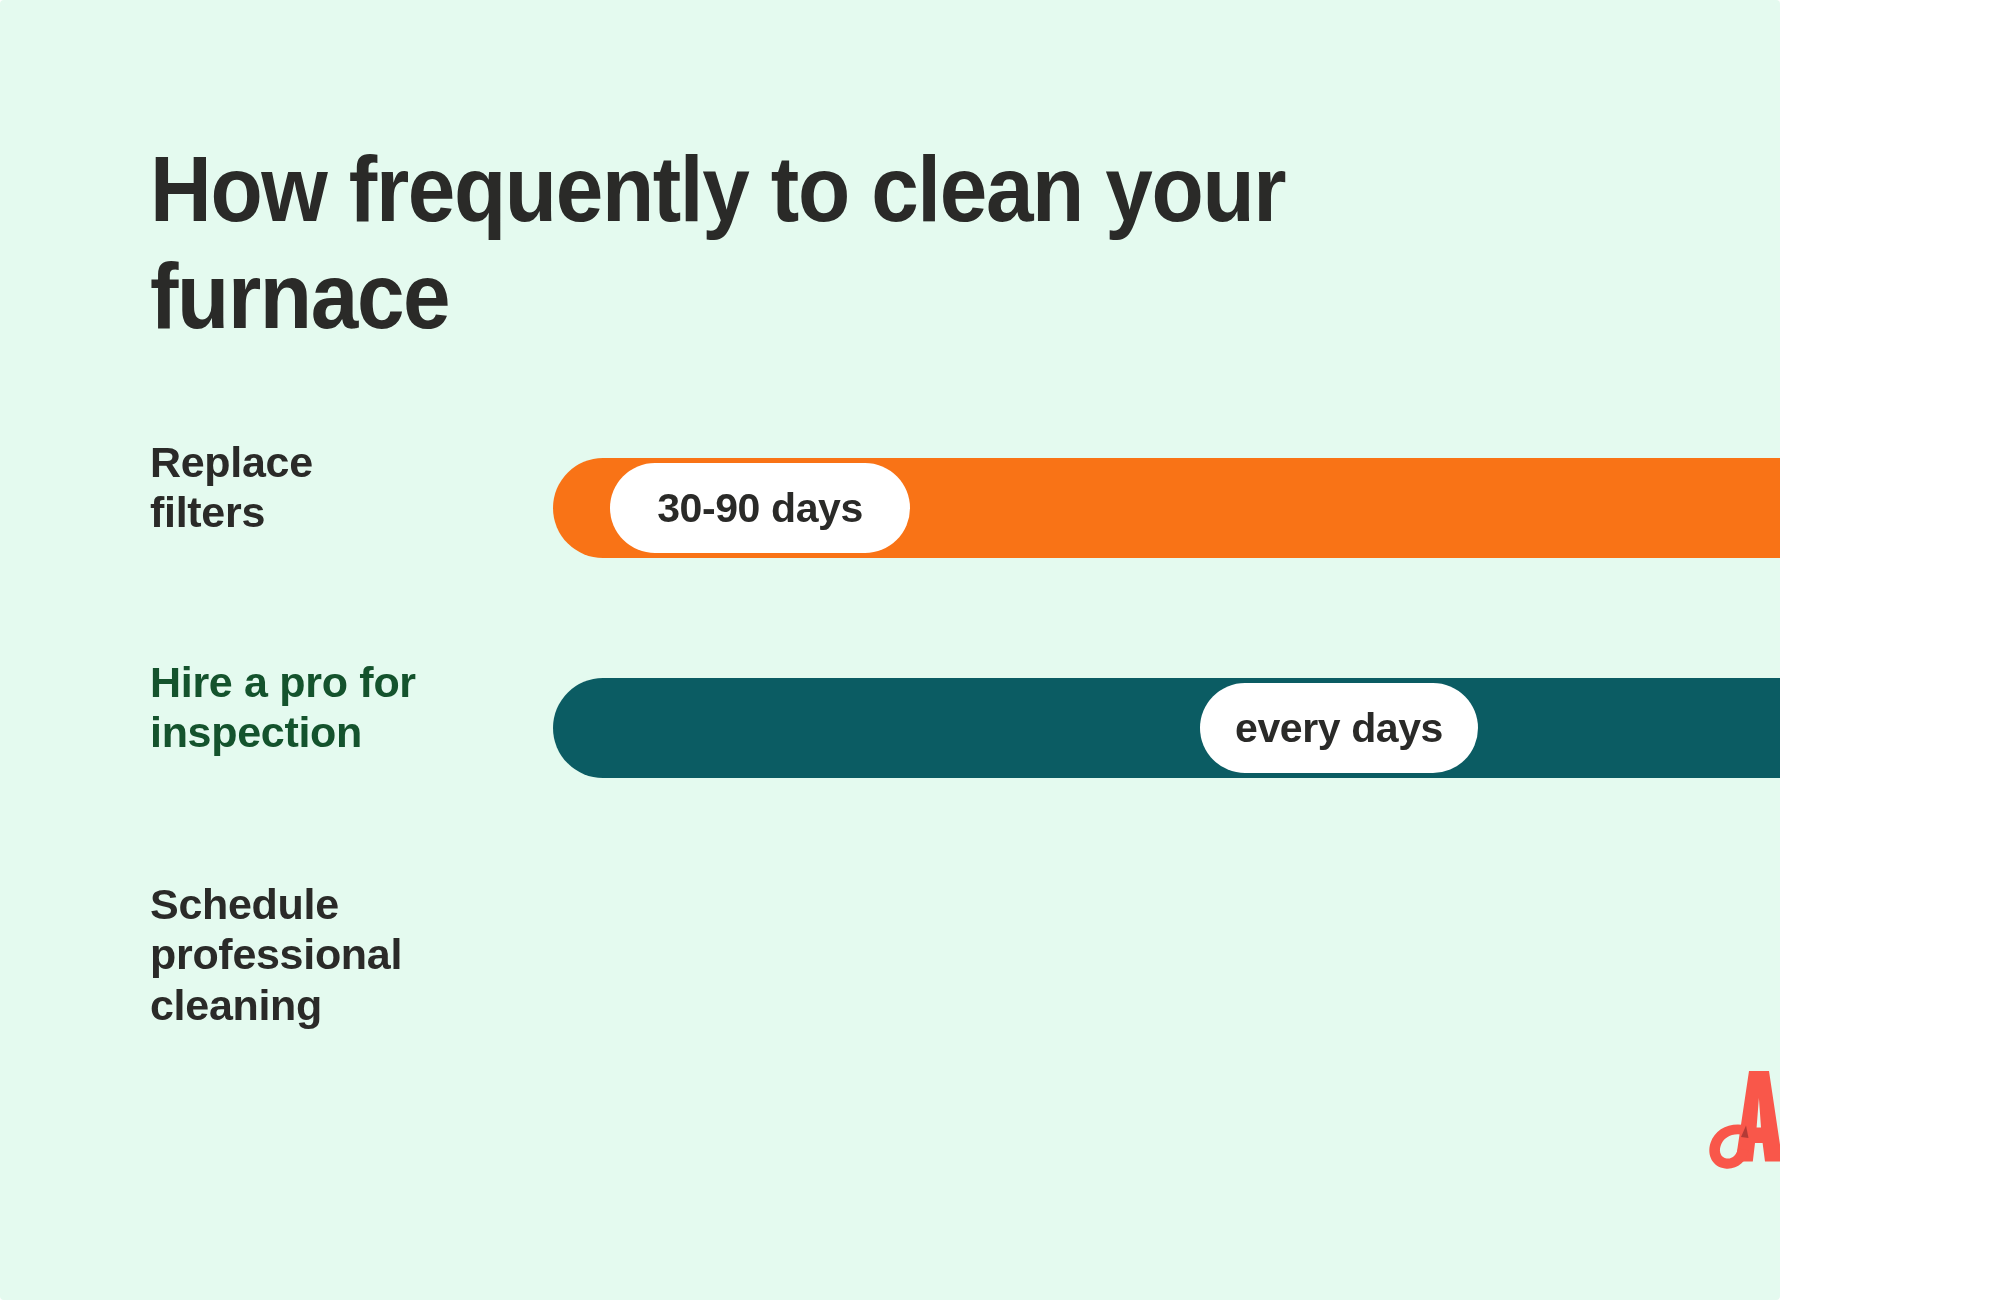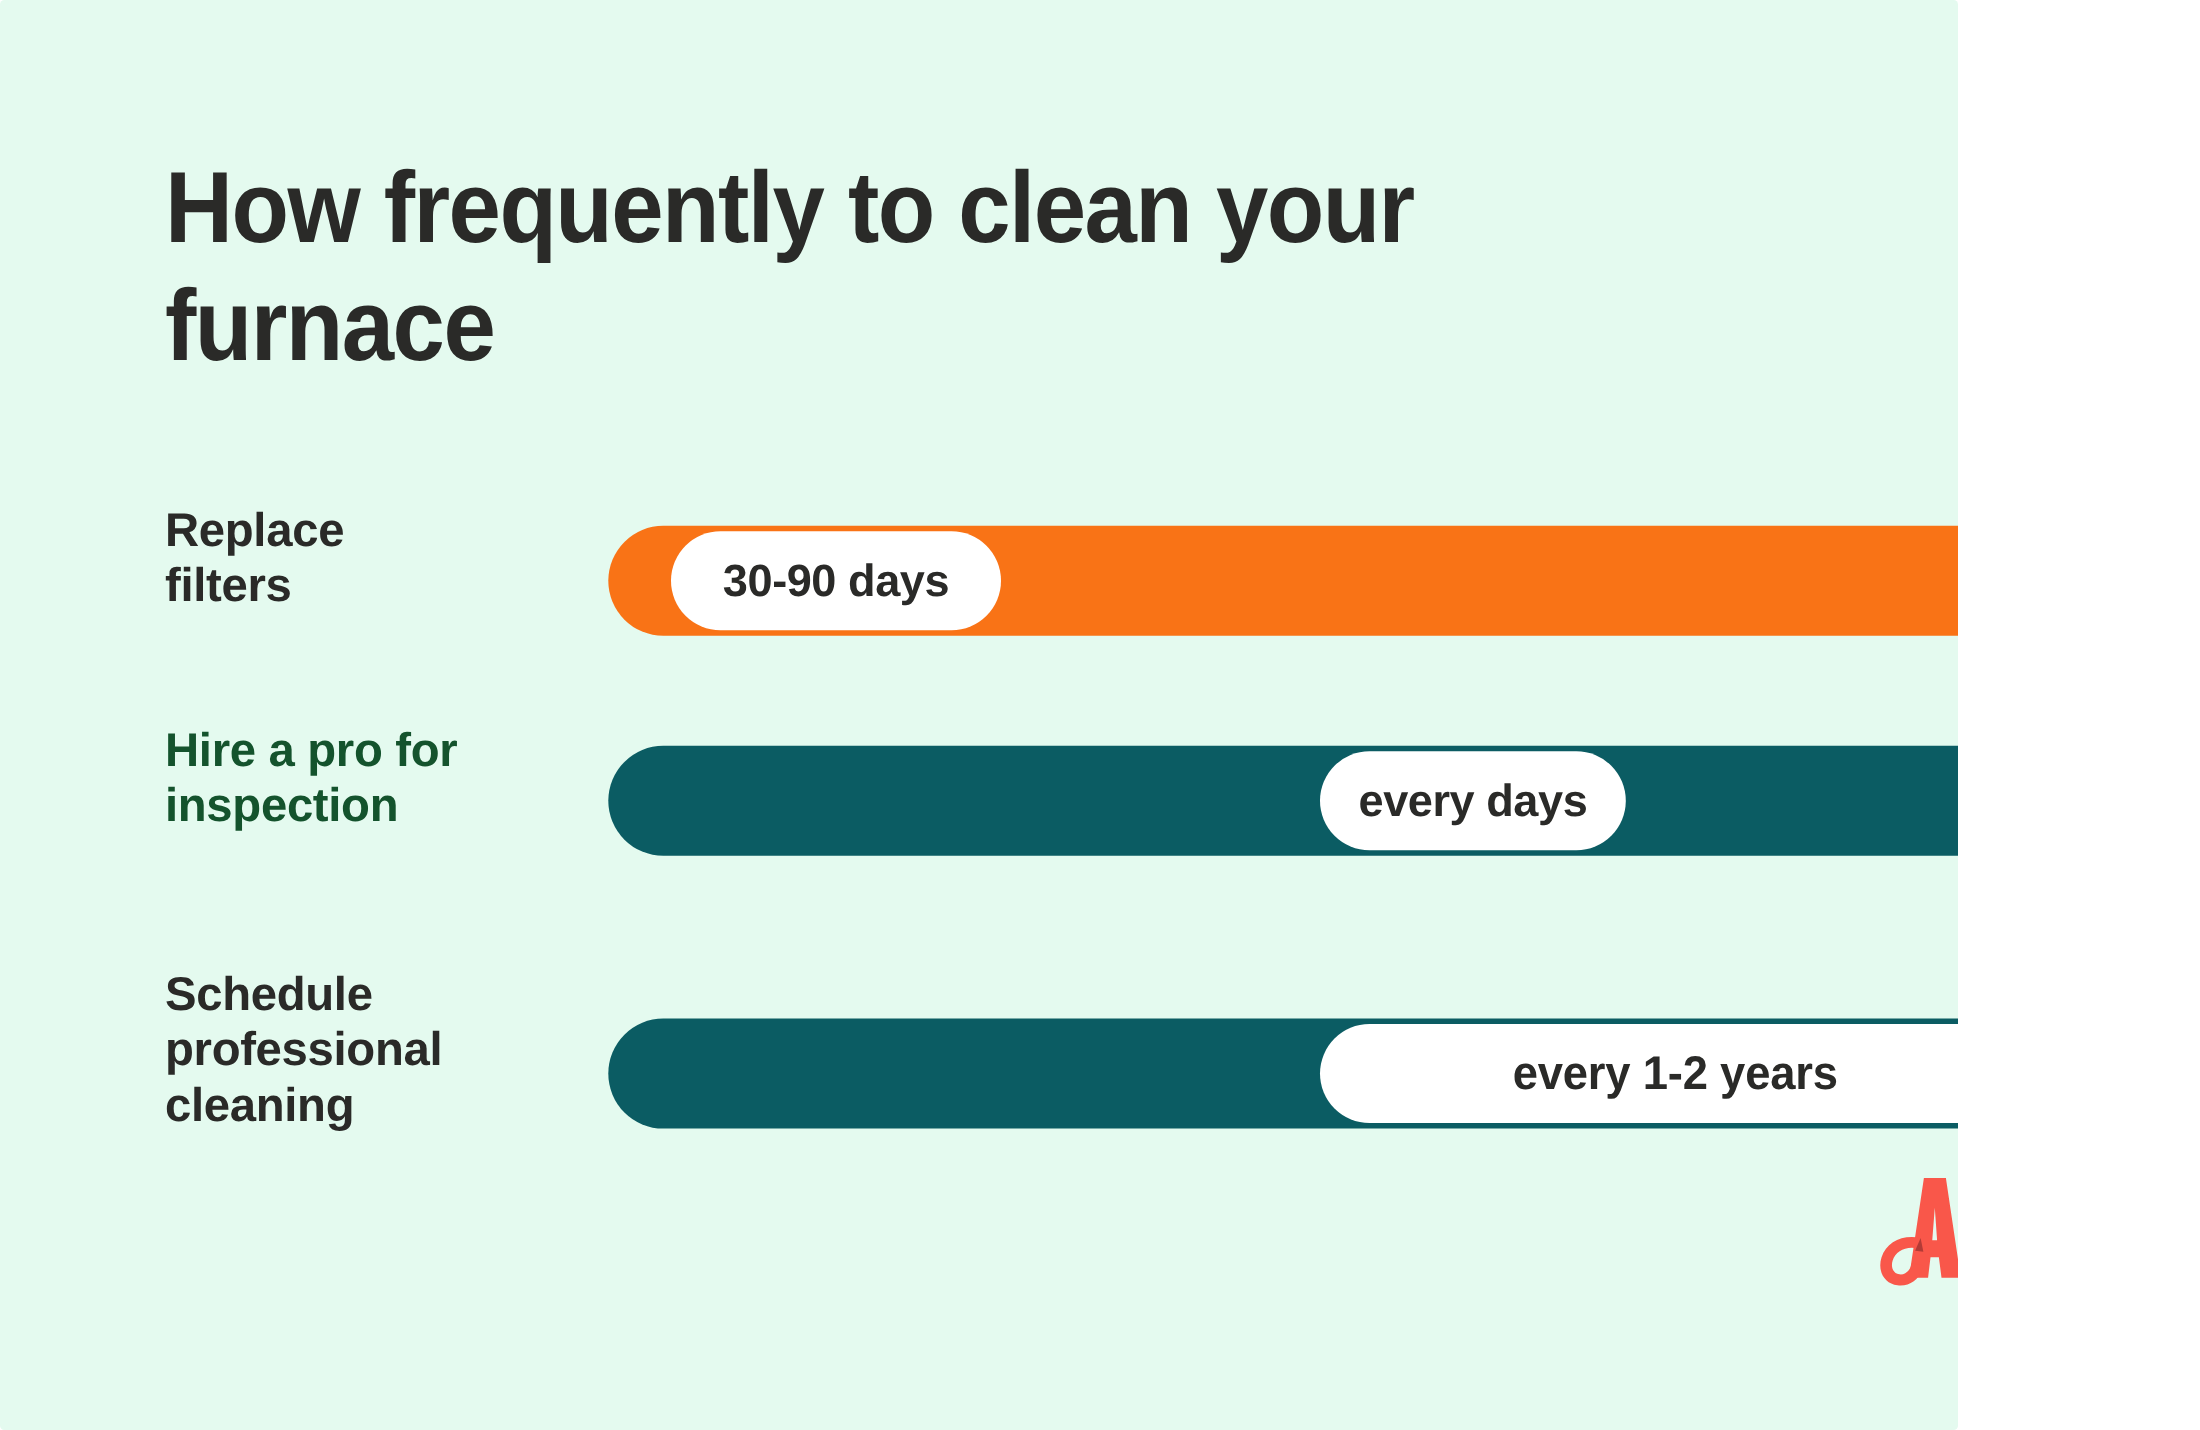--- a/index.html
+++ b/index.html
@@ -93,21 +93,21 @@
     white-space: nowrap;
   }
   .bar-pill.condensed span {
     font-family: "Liberation Sans Narrow", "Liberation Sans", sans-serif;
     font-size: 43px;
     letter-spacing: -0.2px;
     transform: scaleX(0.96);
   }
 
   
-  #row-1 { top: 478px; }
+  #row-1 { top: 458px; }
   #row-2 { top: 678px; }
   #row-3 { top: 926px; padding-left: 16px; }
 
   
   #pill-1 { left: 57px;  width: 300px; }
   #pill-2 { left: 647px; width: 278px; }
   #pill-3 { left: 647px; width: 646px; }
 
   
   #logo {
@@ -144,25 +144,20 @@
       <div class="bar-pill" id="pill-2" style="background: rgb(255, 255, 255);">
         <span style="color: rgb(42, 42, 40);">every days</span>
       </div>
     </div>
   </div>
 
   <div class="row" id="row-3">
     <div class="row-label lines-3" style="color: rgb(42, 42, 40);">Schedule
 professional
 cleaning</div>
-    <div class="bar-track" style="background: rgb(11, 92, 99);">
-      <div class="bar-pill condensed" id="pill-3" style="background: rgb(255, 255, 255);">
-        <span style="color: rgb(42, 42, 40);">every 1-2 years</span>
-      </div>
-    </div>
   </div>
 
   <div id="logo">
     <svg width="200" height="130" viewBox="0 0 200 130" xmlns="http://www.w3.org/2000/svg">
       <g fill="#f9574a">
 
         <path d="M38.5 96.5 L52 6 L72 6 L85.5 96.5 L68 96.5 L65.6 78 L58 78 L55.8 96.5 Z
                  M59.6 62.5 L64 62.5 L61.9 33 Z"></path>
         <path d="M49 60.5 C33 57 18 64 13.5 78 C9.5 90.5 16 102 28 103.5
                  C39.5 105 49.5 97 51.5 85.5 L41 83.5 C39.8 90 35 94.3 29.6 93.5

